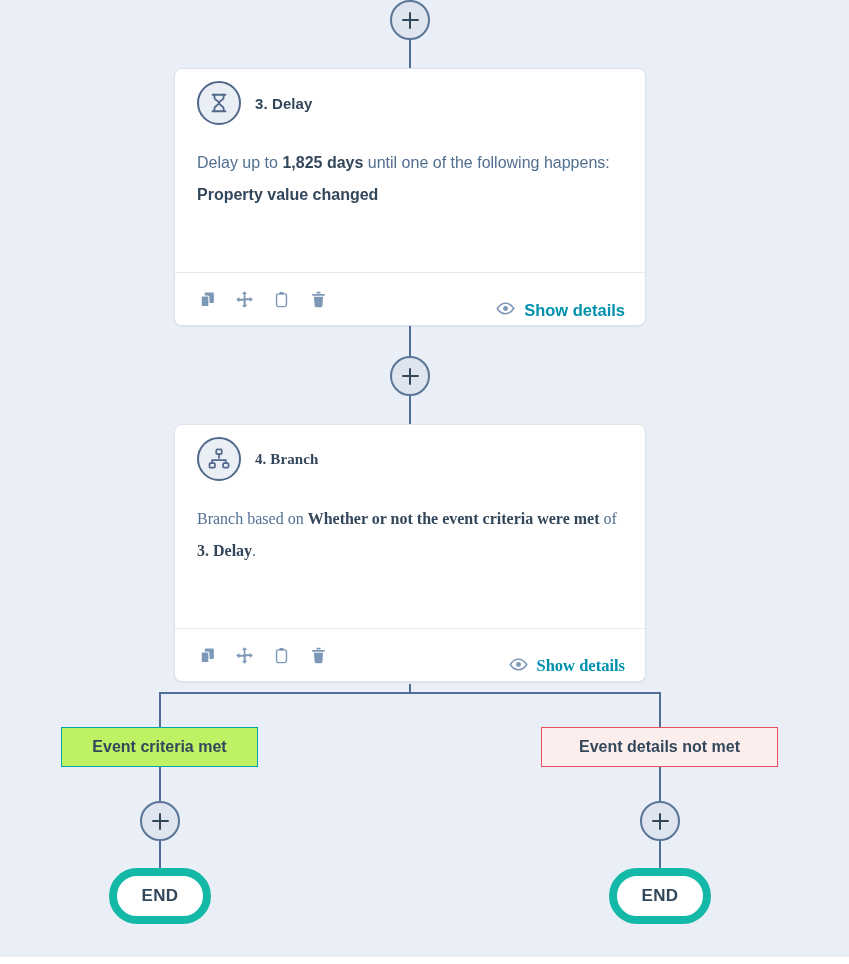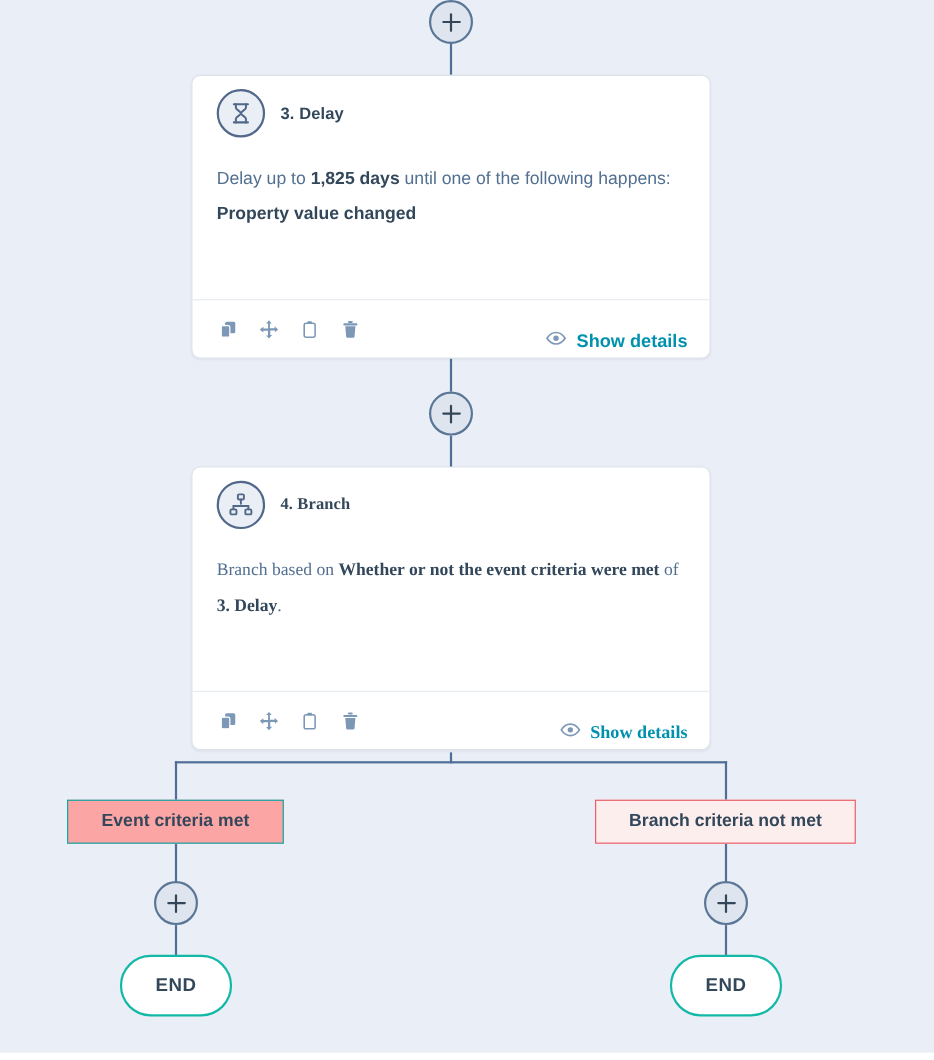--- a/index.html
+++ b/index.html
@@ -148,35 +148,35 @@
     display: flex;
     align-items: center;
     justify-content: center;
     font-size: 16px;
     font-weight: bold;
     color: #33475b;
     padding: 0 14px;
   }
   .branch-label.met {
     border: 1.5px solid #00a4a4;
-    background: #fca5a5;
+    background: #bef264;
   }
   .branch-label.notmet {
     border: 1.5px solid #e8505d;
     background: #fdeeee;
   }
 
   
   .end-node {
     position: absolute;
     width: 102px;
     height: 56px;
     border-radius: 28px;
     background: #ffffff;
-    border: 2px solid #14b8a6;
+    border: 8px solid #14b8a6;
     box-sizing: border-box;
     display: flex;
     align-items: center;
     justify-content: center;
     font-size: 17px;
     font-weight: bold;
     color: #33475b;
     letter-spacing: .4px;
   }
 
@@ -327,21 +327,21 @@
         </span>
         <span class="label">Show details</span>
       </div>
     </div>
   </div>
 
   <div class="branch-label met" style="left:61px; top:727px; width:197px;">
     <span>Event criteria met</span>
   </div>
   <div class="branch-label notmet" style="left:541px; top:727px; width:237px;">
-    <span>Branch criteria not met</span>
+    <span>Event details not met</span>
   </div>
 
   <div class="plus-node" style="left:140px; top:801px;">
     <span class="bar-h"></span>
     <span class="bar-v"></span>
   </div>
   <div class="plus-node" style="left:640px; top:801px;">
     <span class="bar-h"></span>
     <span class="bar-v"></span>
   </div>

